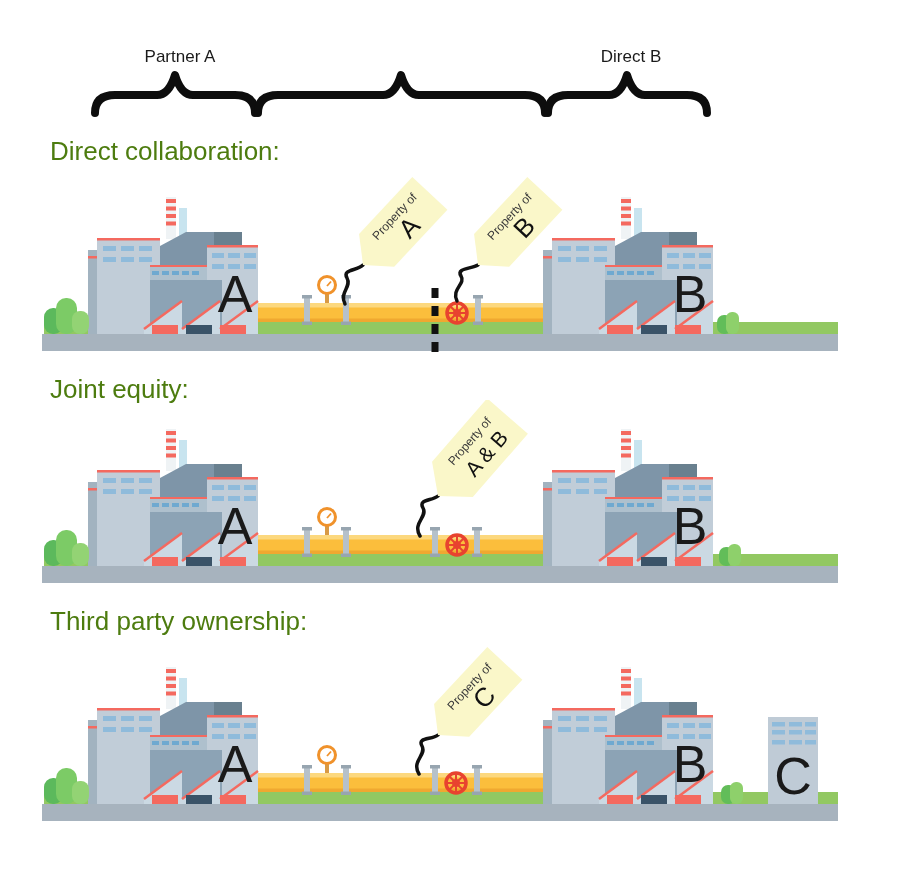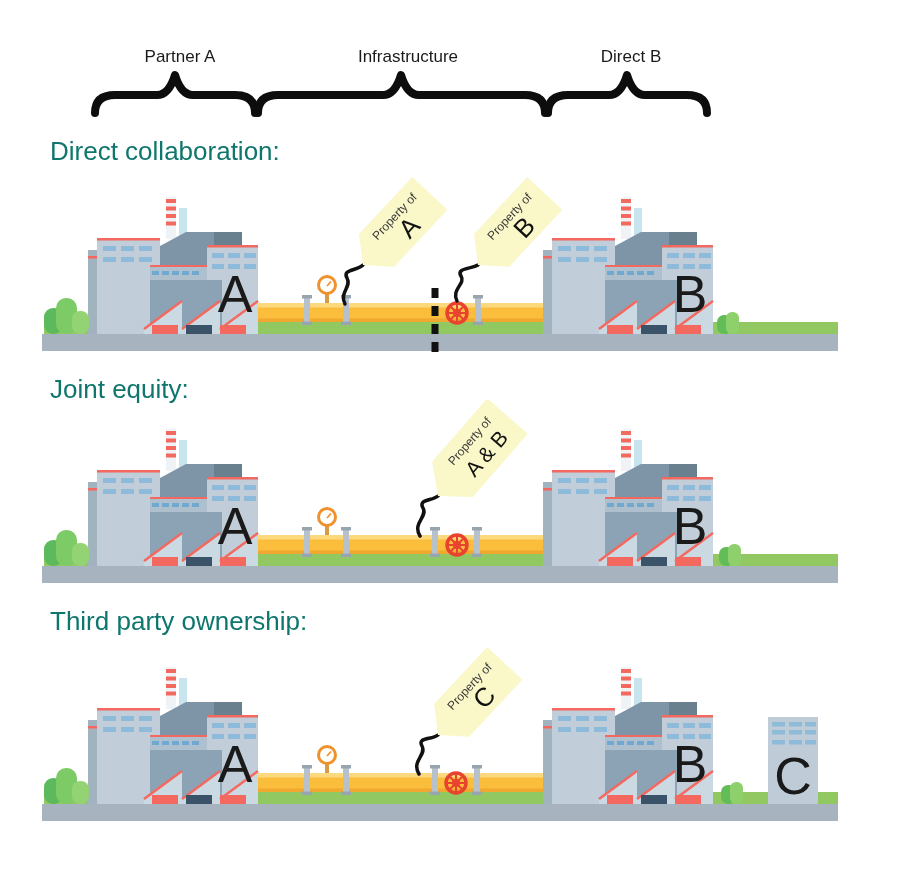--- a/index.html
+++ b/index.html
@@ -1,20 +1,20 @@
 <!DOCTYPE html>
 <html><head>
 <meta charset="utf-8">
 <style>
   html,body{margin:0;padding:0;background:#ffffff;}
   body{width:900px;height:878px;font-family:"Liberation Sans",sans-serif;}
   .canvas{position:relative;width:864px;height:878px;background:#ffffff;overflow:hidden;}
   .brace-label{position:absolute;top:47px;width:160px;text-align:center;
     font-size:17px;line-height:20px;color:#1a1a1a;}
-  .heading{position:absolute;left:50px;font-size:26px;line-height:30px;color:#0f766e;}
+  .heading{position:absolute;left:50px;font-size:26px;line-height:30px;color:#4d7c0f;}
   svg.layer{position:absolute;left:0;}
   text{font-family:"Liberation Sans",sans-serif;}
   .factory-letter{font-size:52px;fill:#1a1a1a;}
   .tag-line1{font-size:12px;fill:#3a3a3a;}
   .tag-line2{font-size:26px;fill:#111;}
   .tag-line2-sm{font-size:21px;fill:#111;}
   .defs-holder{position:absolute;width:0;height:0;overflow:hidden;}
 </style>
 </head>
 <body>
@@ -112,21 +112,20 @@
       <g id="tag-shape-small">
         <polygon points="0,0 20,-24 98,-24 98,24 20,24" fill="#FAF7C9"></polygon>
       </g>
       <g id="tag-shape-large">
         <polygon points="0,0 22,-27 106,-27 106,27 22,27" fill="#FAF7C9"></polygon>
       </g>
     </defs>
   </svg>
 
   <div class="brace-label" style="left:100px">Partner A</div>
-  <div class="brace-label" style="left:328px">Infrastructure</div>
   <div class="brace-label" style="left:551px">Direct B</div>
 
   <svg class="layer" style="top:66px" width="900" height="56" viewBox="0 0 900 56">
     <path d="M 95,47 Q 95,29 115,29 L 157,29 Q 169,29 175,9 Q 181,29 193,29 L 235,29 Q 255,29 255,47" fill="none" stroke="#0d0d0d" stroke-width="8" stroke-linecap="round" stroke-linejoin="round"></path>
     <path d="M 258,47 Q 258,29 278,29 L 383,29 Q 395,29 401,9 Q 407,29 419,29 L 525,29 Q 545,29 545,47" fill="none" stroke="#0d0d0d" stroke-width="8" stroke-linecap="round" stroke-linejoin="round"></path>
     <path d="M 548,47 Q 548,29 568,29 L 609,29 Q 621,29 627,9 Q 633,29 645,29 L 687,29 Q 707,29 707,47" fill="none" stroke="#0d0d0d" stroke-width="8" stroke-linecap="round" stroke-linejoin="round"></path>
   </svg>
 
   <div class="heading" style="top:136px">Direct collaboration:</div>
   <div class="heading" style="top:606px">Third party ownership:</div>

